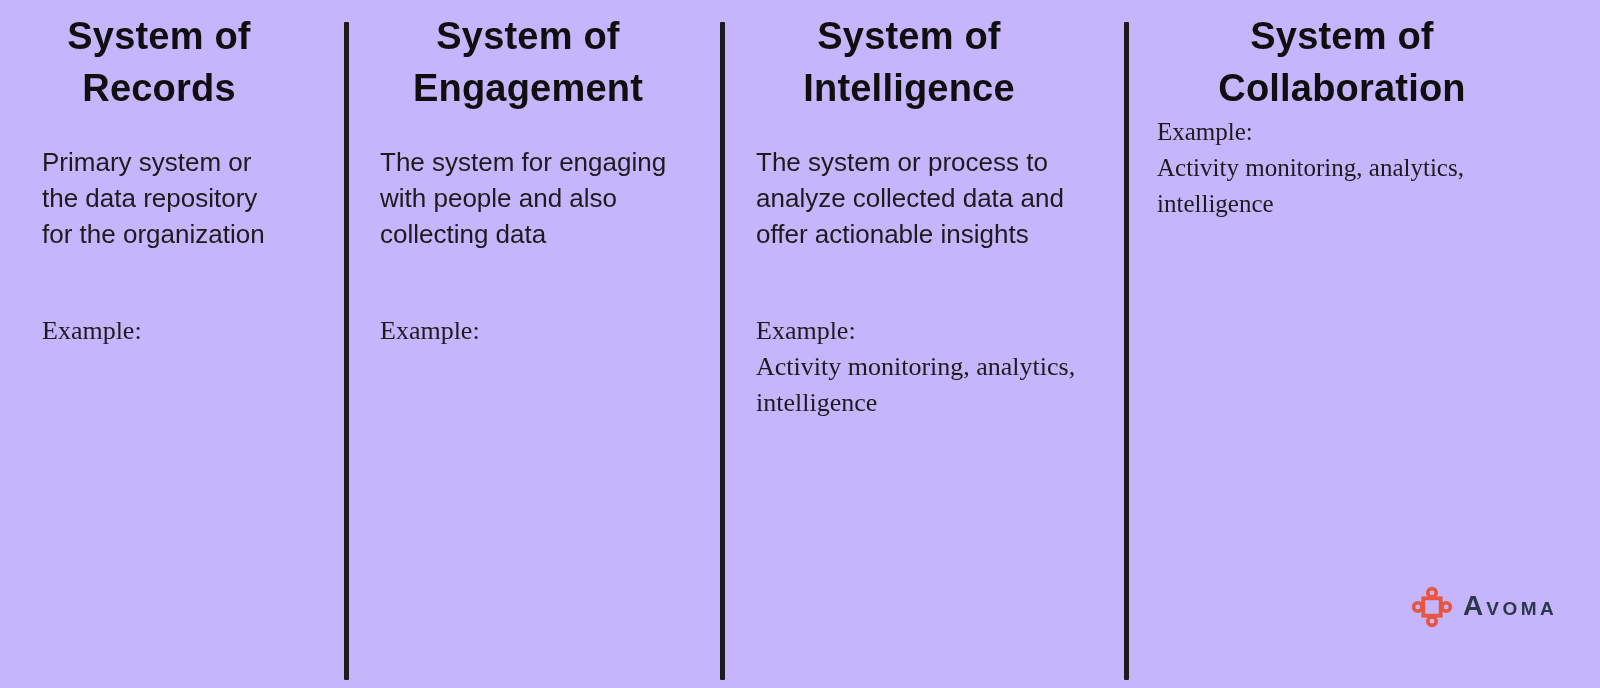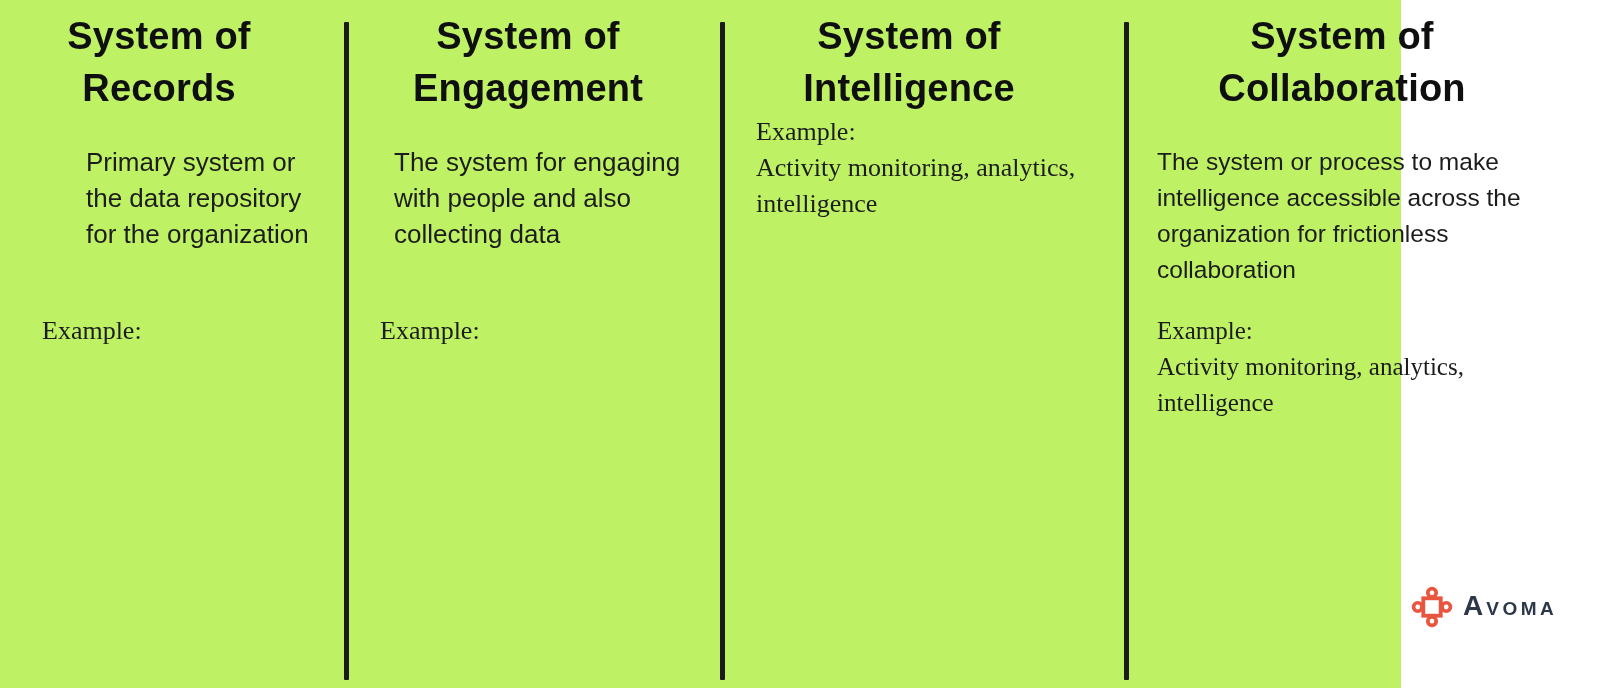--- a/index.html
+++ b/index.html
@@ -4,22 +4,22 @@
 <style>
   * { margin: 0; padding: 0; box-sizing: border-box; }
   html, body {
     width: 1600px; height: 688px;
     background: #ffffff;
     font-family: "Liberation Sans", "DejaVu Sans", sans-serif;
     overflow: hidden;
   }
   .canvas {
     position: relative;
-    width: 1401px; height: 688px;
-    background: #bef264;
+    width: 1600px; height: 688px;
+    background: #c4b5fd;
   }
   .divider {
     position: absolute;
     top: 22px;
     width: 5px;
     height: 658px;
     background: #1b1b1b;
     border-radius: 1px;
   }
   .divider.d1 { left: 344px; }
@@ -48,22 +48,22 @@
     letter-spacing: 0.2px;
   }
   .col-desc {
     margin-top: 30px;
     font-size: 26px;
     line-height: 36px;
     color: #1c1c1c;
     white-space: pre;
     min-height: 169px;
   }
-  .c1 .col-desc { padding-left: 42px; margin-left: 44px; }
-  .c2 .col-desc { padding-left: 44px; }
+  .c1 .col-desc { padding-left: 42px; }
+  .c2 .col-desc { padding-left: 30px; }
   .c3 .col-desc { padding-left: 28px; }
   .c4 .col-desc { padding-left: 25px; font-size: 24.5px; line-height: 36px; }
 
   .example {
     font-size: 26px;
     line-height: 36px;
     color: #1c1c1c;
     font-family: Liberation Serif, serif;
   }
   .c1 .example { padding-left: 42px; }
@@ -120,36 +120,35 @@
     <div class="example">
       <div class="example-label">Example:</div>
     </div>
   </div>
 
   <div class="divider d2"></div>
 
   <div class="col c3">
     <div class="col-title">System of
 Intelligence</div>
+    <div class="col-desc">The system or process to
+analyze collected data and
+offer actionable insights</div>
     <div class="example">
       <div class="example-label">Example:</div>
       <div class="example-items">Activity monitoring, analytics,
 intelligence</div>
     </div>
   </div>
 
   <div class="divider d3"></div>
 
   <div class="col c4">
     <div class="col-title">System of
 Collaboration</div>
-    <div class="col-desc">The system or process to make
-intelligence accessible across the
-organization for frictionless
-collaboration</div>
     <div class="example">
       <div class="example-label">Example:</div>
       <div class="example-items">Activity monitoring, analytics,
 intelligence</div>
     </div>
   </div>
 
   <div class="logo">
     <svg class="logo-icon" viewBox="0 0 48 48" xmlns="http://www.w3.org/2000/svg" aria-hidden="true">
       <rect x="14.5" y="14.5" width="19" height="19" fill="none" stroke="#E8563F" stroke-width="4.2"></rect>

